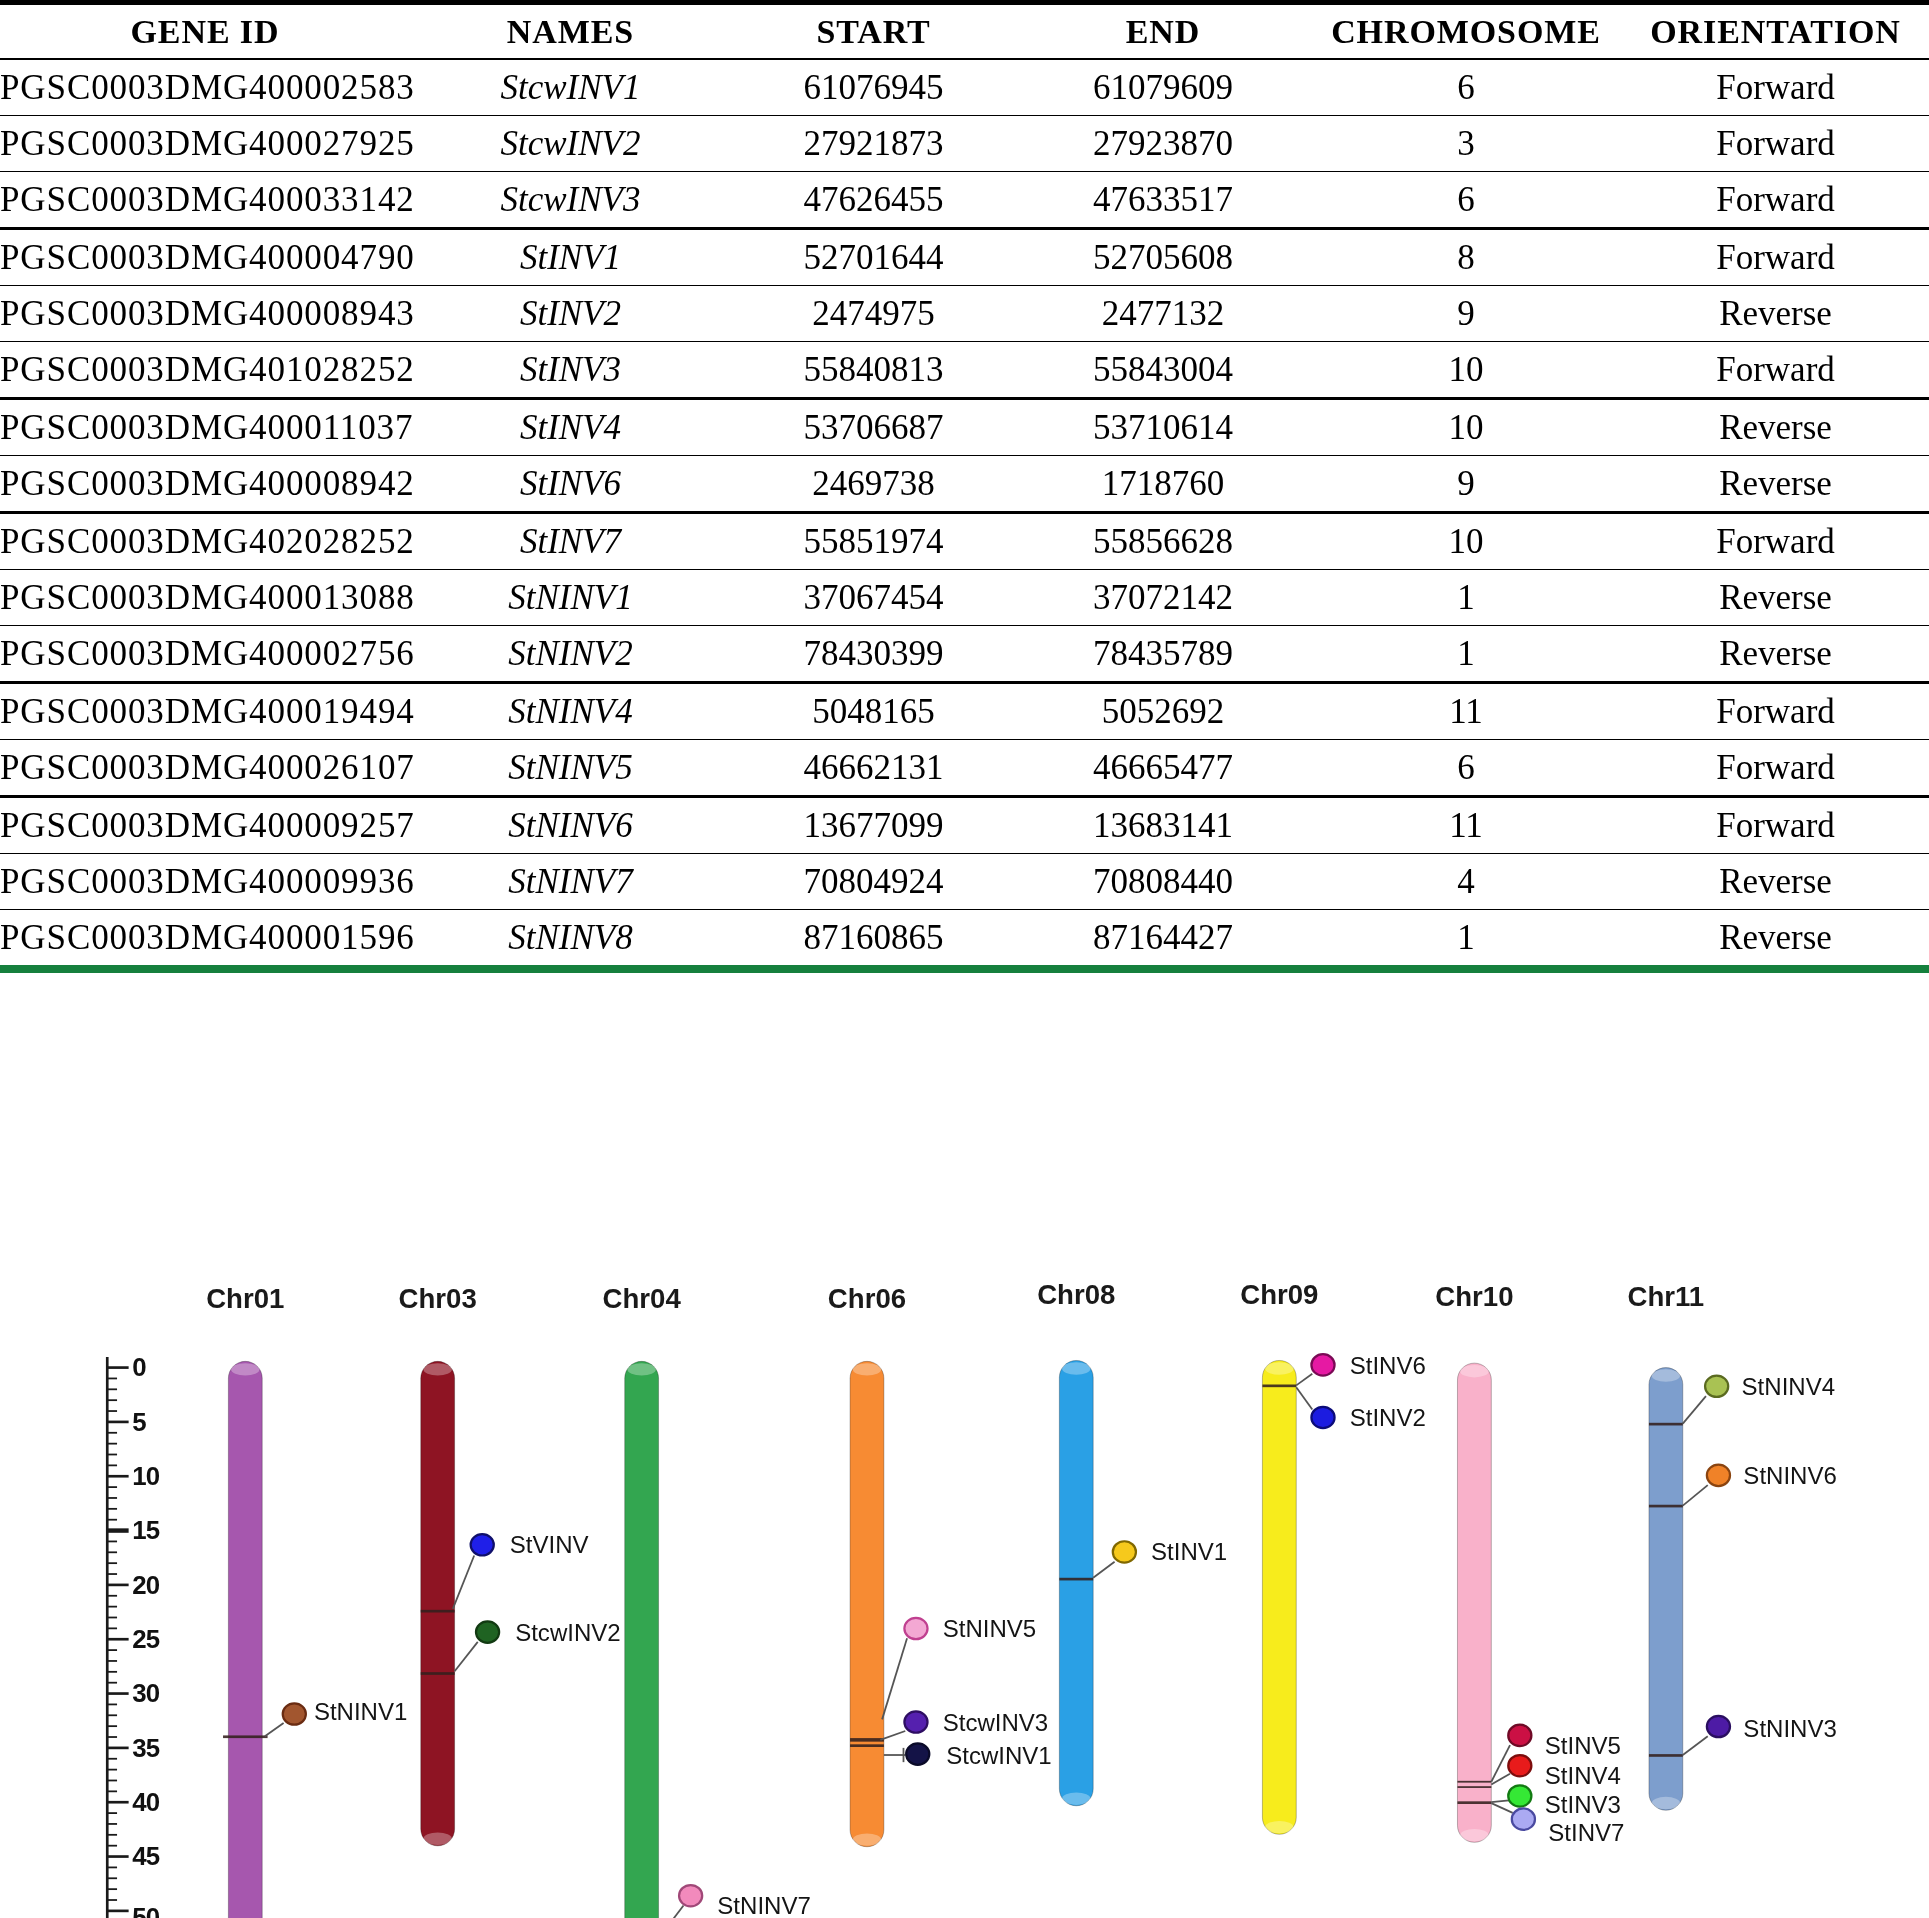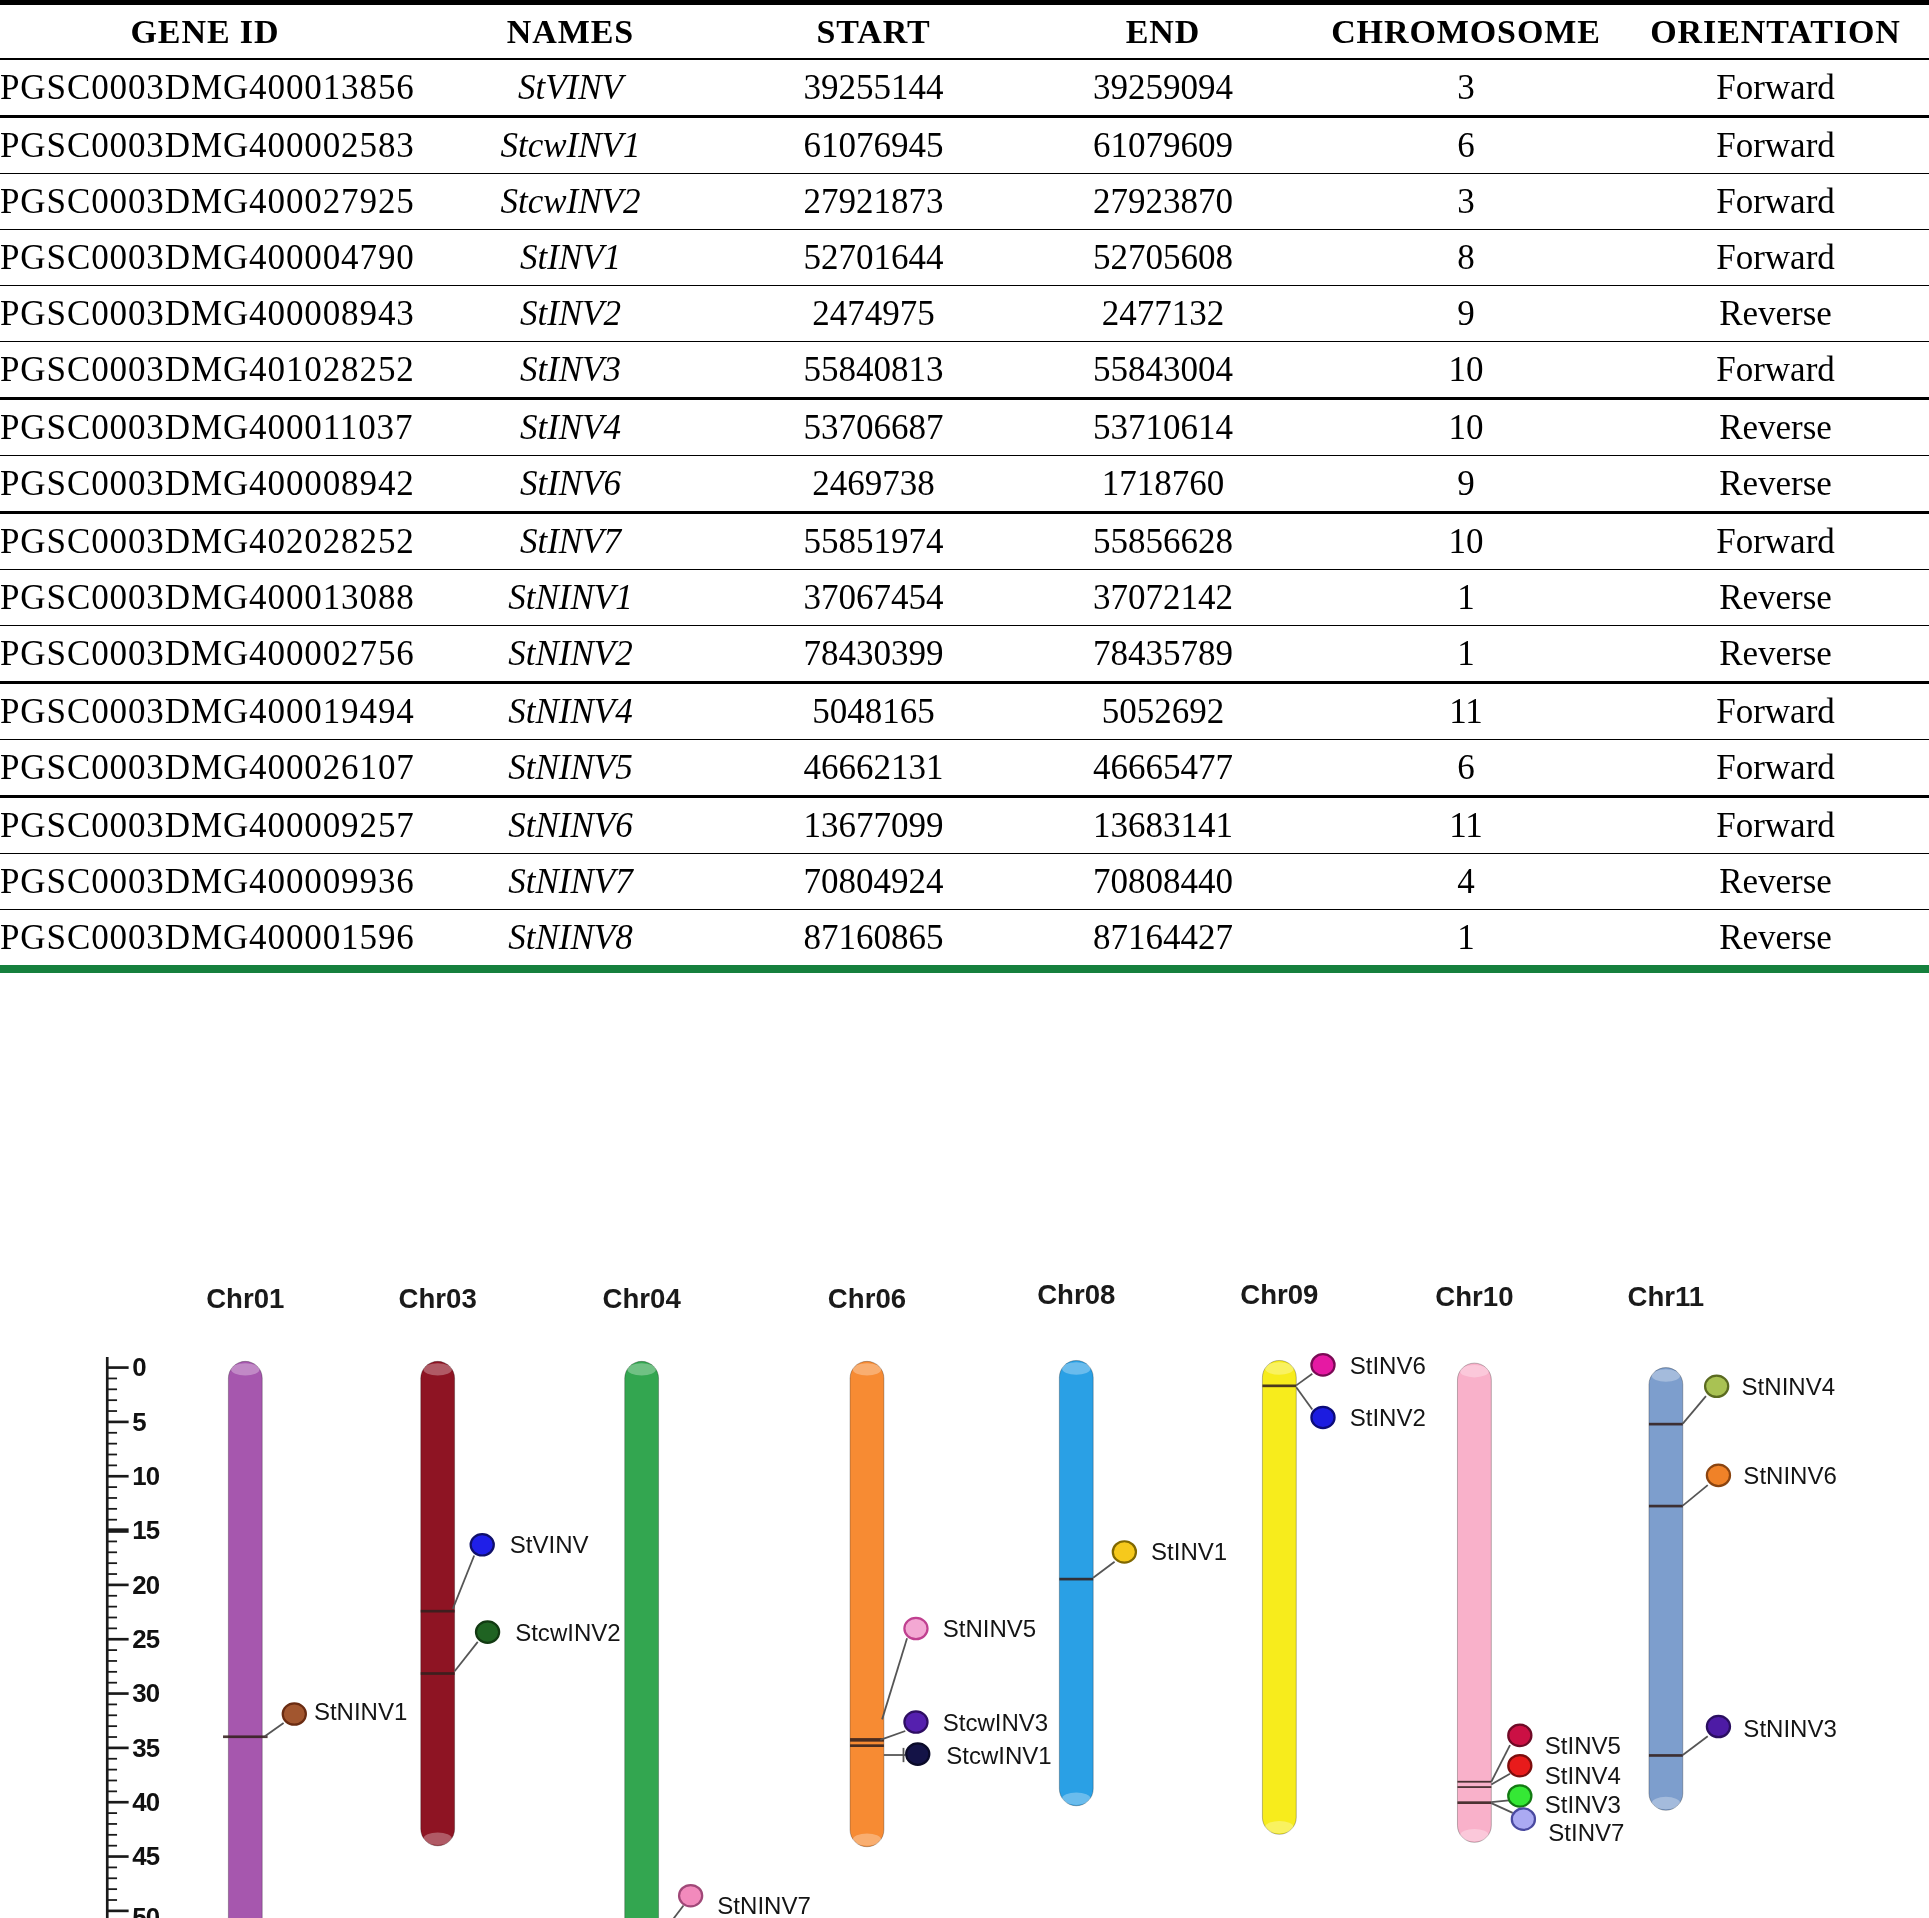--- a/index.html
+++ b/index.html
@@ -45,42 +45,42 @@
       <tr>
         <th>GENE ID</th>
         <th>NAMES</th>
         <th>START</th>
         <th>END</th>
         <th>CHROMOSOME</th>
         <th>ORIENTATION</th>
       </tr>
     </thead>
     <tbody>
-      <tr class="g">
-        <td class="c-id">PGSC0003DMG400013856</td>
-        <td class="c-name">StVINV</td>
-        <td>39255144</td>
-        <td>39259094</td>
-        <td>3</td>
-        <td>Forward</td>
-      </tr>
       <tr>
         <td class="c-id">PGSC0003DMG400002583</td>
         <td class="c-name">StcwINV1</td>
         <td>61076945</td>
         <td>61079609</td>
         <td>6</td>
         <td>Forward</td>
       </tr>
       <tr>
         <td class="c-id">PGSC0003DMG400027925</td>
         <td class="c-name">StcwINV2</td>
         <td>27921873</td>
         <td>27923870</td>
         <td>3</td>
+        <td>Forward</td>
+      </tr>
+      <tr class="g">
+        <td class="c-id">PGSC0003DMG400033142</td>
+        <td class="c-name">StcwINV3</td>
+        <td>47626455</td>
+        <td>47633517</td>
+        <td>6</td>
         <td>Forward</td>
       </tr>
       <tr>
         <td class="c-id">PGSC0003DMG400004790</td>
         <td class="c-name">StINV1</td>
         <td>52701644</td>
         <td>52705608</td>
         <td>8</td>
         <td>Forward</td>
       </tr>

